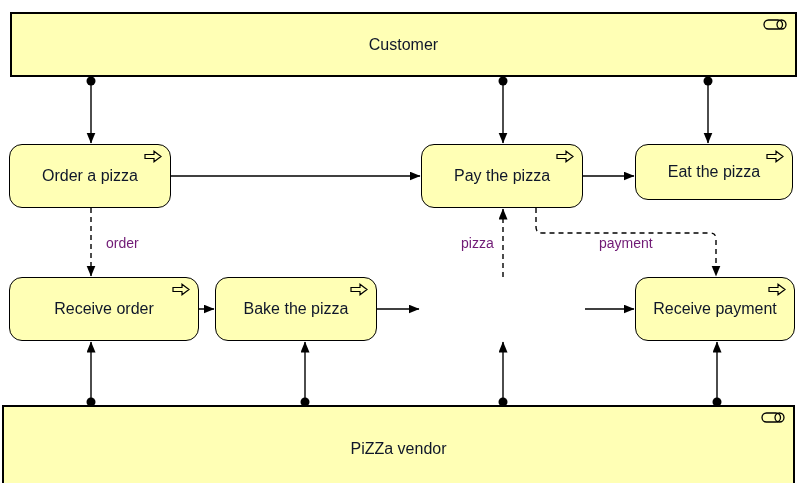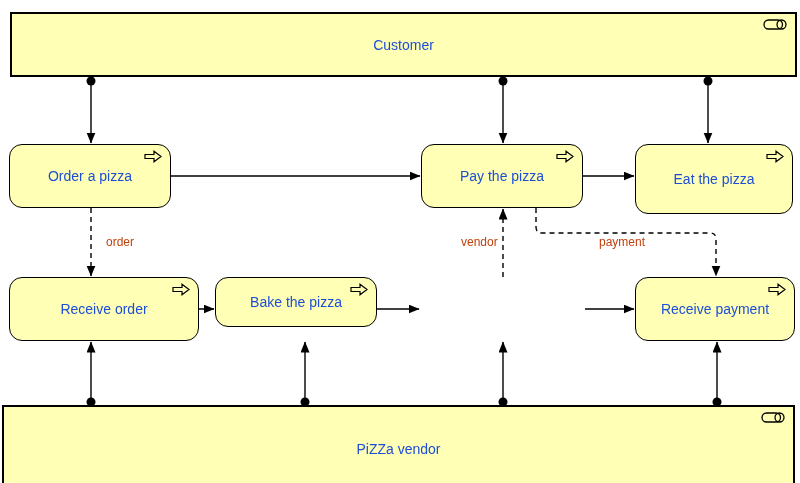--- a/index.html
+++ b/index.html
@@ -23,35 +23,35 @@
     border: 1.5px solid #000000;
     box-sizing: border-box;
     display: flex;
     align-items: center;
     justify-content: center;
     z-index: 1;
   }
   .actor-bar { border-width: 2px; border-radius: 0; }
   .process   { border-radius: 13px; }
   .node-label {
-    font-size: 14px;
-    color: #1d4ed8;
+    font-size: 16px;
+    color: #0f172a;
     white-space: nowrap;
     line-height: 1;
   }
   .corner-icon {
     position: absolute;
     top: 5px;
     right: 8px;
     line-height: 0;
   }
   .flow-label {
     position: absolute;
-    font-size: 12px;
-    color: #c2410c;
+    font-size: 14px;
+    color: #701a75;
     white-space: nowrap;
     z-index: 2;
     line-height: 1;
   }
   .edge { stroke: #000000; stroke-width: 1.4; fill: none; }
   .edge.dashed { stroke-dasharray: 5 4; }
   .ball { fill: #000000; stroke: none; }
 </style>
 </head>
 <body>
@@ -123,54 +123,54 @@
 
   <div class="node process" style="left:9px; top:144px; width:162px; height:64px;">
     <span class="node-label">Order a pizza</span>
     <span class="corner-icon">
       <svg width="18" height="13" viewBox="0 0 18 13">
         <path d="M1,4.5 h9 V1.2 l7,5.3 -7,5.3 V8.5 h-9 z" fill="none" stroke="#000" stroke-width="1.2"></path>
       </svg>
     </span>
   </div>
 
-  <div class="node process" style="left:635px; top:144px; width:158px; height:70px;justify-content:center;">
+  <div class="node process" style="left:635px; top:144px; width:158px; height:56px;justify-content:center;">
     <span class="node-label">Eat the pizza</span>
     <span class="corner-icon">
       <svg width="18" height="13" viewBox="0 0 18 13">
         <path d="M1,4.5 h9 V1.2 l7,5.3 -7,5.3 V8.5 h-9 z" fill="none" stroke="#000" stroke-width="1.2"></path>
       </svg>
     </span>
   </div>
 
   <div class="node process" style="left:9px; top:277px; width:190px; height:64px;">
     <span class="node-label">Receive order</span>
     <span class="corner-icon">
       <svg width="18" height="13" viewBox="0 0 18 13">
         <path d="M1,4.5 h9 V1.2 l7,5.3 -7,5.3 V8.5 h-9 z" fill="none" stroke="#000" stroke-width="1.2"></path>
       </svg>
     </span>
   </div>
 
-  <div class="node process" style="left:215px; top:277px; width:162px; height:50px;">
+  <div class="node process" style="left:215px; top:277px; width:162px; height:64px;">
     <span class="node-label">Bake the pizza</span>
     <span class="corner-icon">
       <svg width="18" height="13" viewBox="0 0 18 13">
         <path d="M1,4.5 h9 V1.2 l7,5.3 -7,5.3 V8.5 h-9 z" fill="none" stroke="#000" stroke-width="1.2"></path>
       </svg>
     </span>
   </div>
 
 
   <div class="node process" style="left:635px; top:277px; width:160px; height:64px;">
     <span class="node-label">Receive payment</span>
     <span class="corner-icon">
       <svg width="18" height="13" viewBox="0 0 18 13">
         <path d="M1,4.5 h9 V1.2 l7,5.3 -7,5.3 V8.5 h-9 z" fill="none" stroke="#000" stroke-width="1.2"></path>
       </svg>
     </span>
   </div>
 
   <span class="flow-label" style="left:106px; top:236px;">order</span>
-  <span class="flow-label" style="left:461px; top:236px;">vendor</span>
+  <span class="flow-label" style="left:461px; top:236px;">pizza</span>
   <span class="flow-label" style="left:599px; top:236px;">payment</span>
 
 </div>
 
 </body></html>

